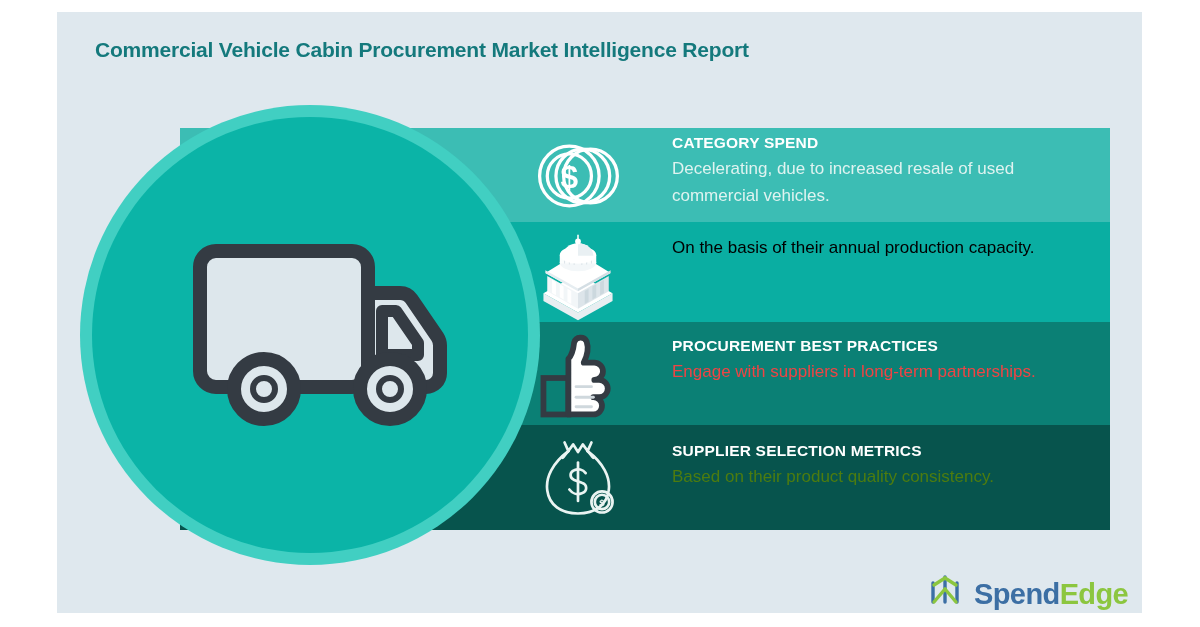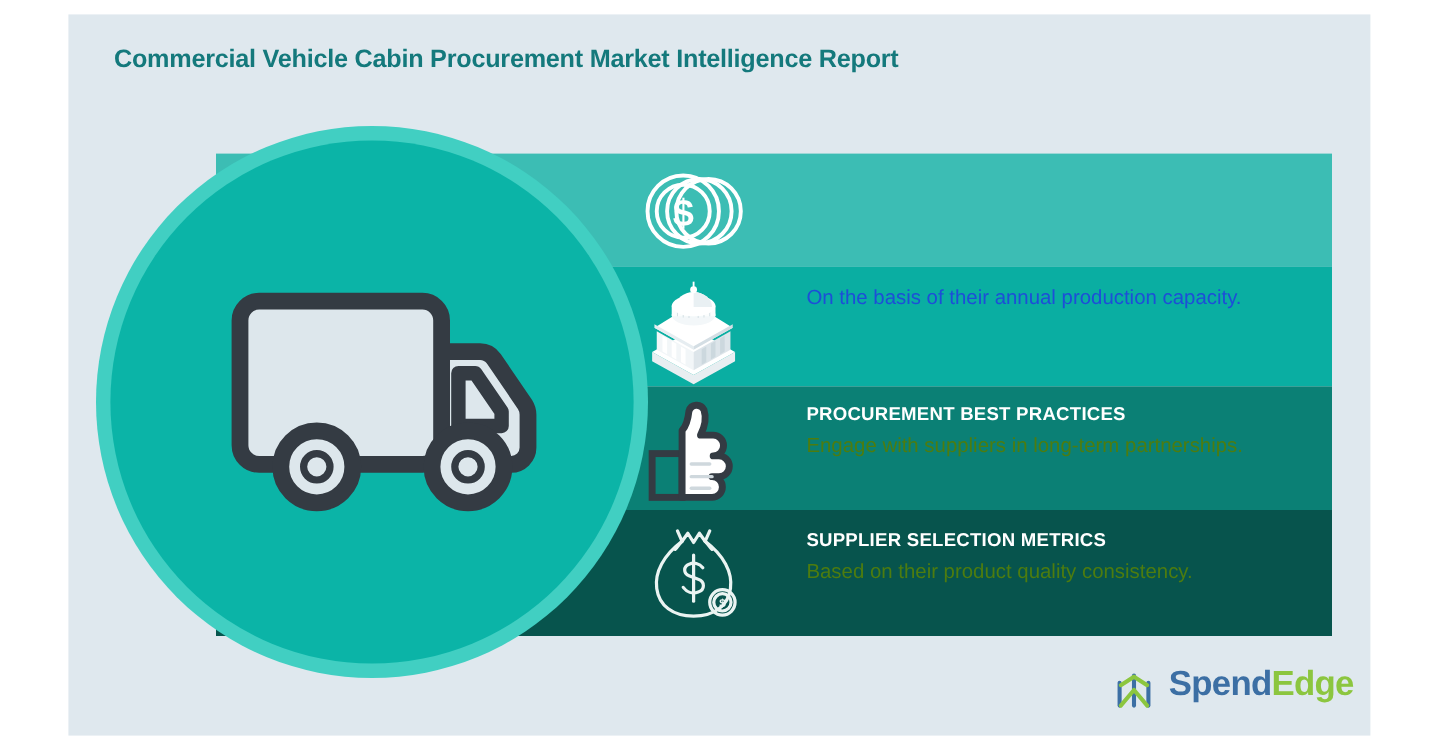--- a/index.html
+++ b/index.html
@@ -109,42 +109,42 @@
     white-space: nowrap;
   }
   .row-desc {
     font-size: 17px;
     font-weight: normal;
     color: #e3f4f2;
     line-height: 27px;
     margin: 0;
   }
   .row-desc.dim-1 { color: #dff3f0; }
-  .row-desc.dim-2 { color: #1d4ed8; }
-  .row-desc.dim-3 { color: #4d7c0f; }
+  .row-desc.dim-2 { color: #000000; }
+  .row-desc.dim-3 { color: #ef4444; }
   .row-desc.dim-4 { color: #4d7c0f; }
 
   
   .r1 { top: 133px; }
   .r2 { top: 234px; }
   .r3 { top: 336px; }
   .r4 { top: 441px; }
 
   .i1 { left: 530px; top: 135px; height: 82px; }
   .i2 { left: 530px; top: 232px; height: 88px; }
   .i3 { left: 530px; top: 334px; height: 88px; }
   .i4 { left: 530px; top: 432px; height: 90px; }
 
   
   .logo {
     position: absolute;
     left: 925px;
-    top: 555px;
+    top: 569px;
     display: flex;
-    align-items: flex-start;
+    align-items: flex-end;
     gap: 9px;
   }
   .logo-mark { width: 40px; height: 40px; display: block; }
   .logo-word {
     font-size: 29px;
     font-weight: bold;
     letter-spacing: -0.6px;
     line-height: 30px;
     white-space: nowrap;
   }
@@ -190,20 +190,24 @@
   <div class="row-icon i1">
     <svg viewBox="0 0 100 86" width="100" height="86" xmlns="http://www.w3.org/2000/svg">
       <g fill="none" stroke="#ffffff" stroke-width="3.4">
         <circle cx="63" cy="43" r="28"></circle>
         <circle cx="55" cy="43" r="28"></circle>
         <circle cx="41" cy="43" r="31"></circle>
         <circle cx="41" cy="43" r="23"></circle>
       </g>
       <text x="41" y="56" font-family="Liberation Sans, sans-serif" font-size="33" font-weight="bold" fill="#ffffff" text-anchor="middle">$</text>
     </svg>
+  </div>
+  <div class="row-text r1">
+    <p class="row-title">CATEGORY SPEND</p>
+    <p class="row-desc dim-1">Decelerating, due to increased resale of used commercial vehicles.</p>
   </div>
 
   <div class="row-icon i2">
     <svg viewBox="0 0 100 92" width="100" height="92" xmlns="http://www.w3.org/2000/svg">
 
       <polygon points="50,92 14,72 14,64 50,84 86,64 86,72" fill="#e8eef1"></polygon>
       <polygon points="50,84 14,64 50,44 86,64" fill="#ffffff"></polygon>
 
       <polygon points="50,80 18,62 18,46 50,64" fill="#f2f6f8"></polygon>
       <polygon points="50,80 82,62 82,46 50,64" fill="#dde5ea"></polygon>

